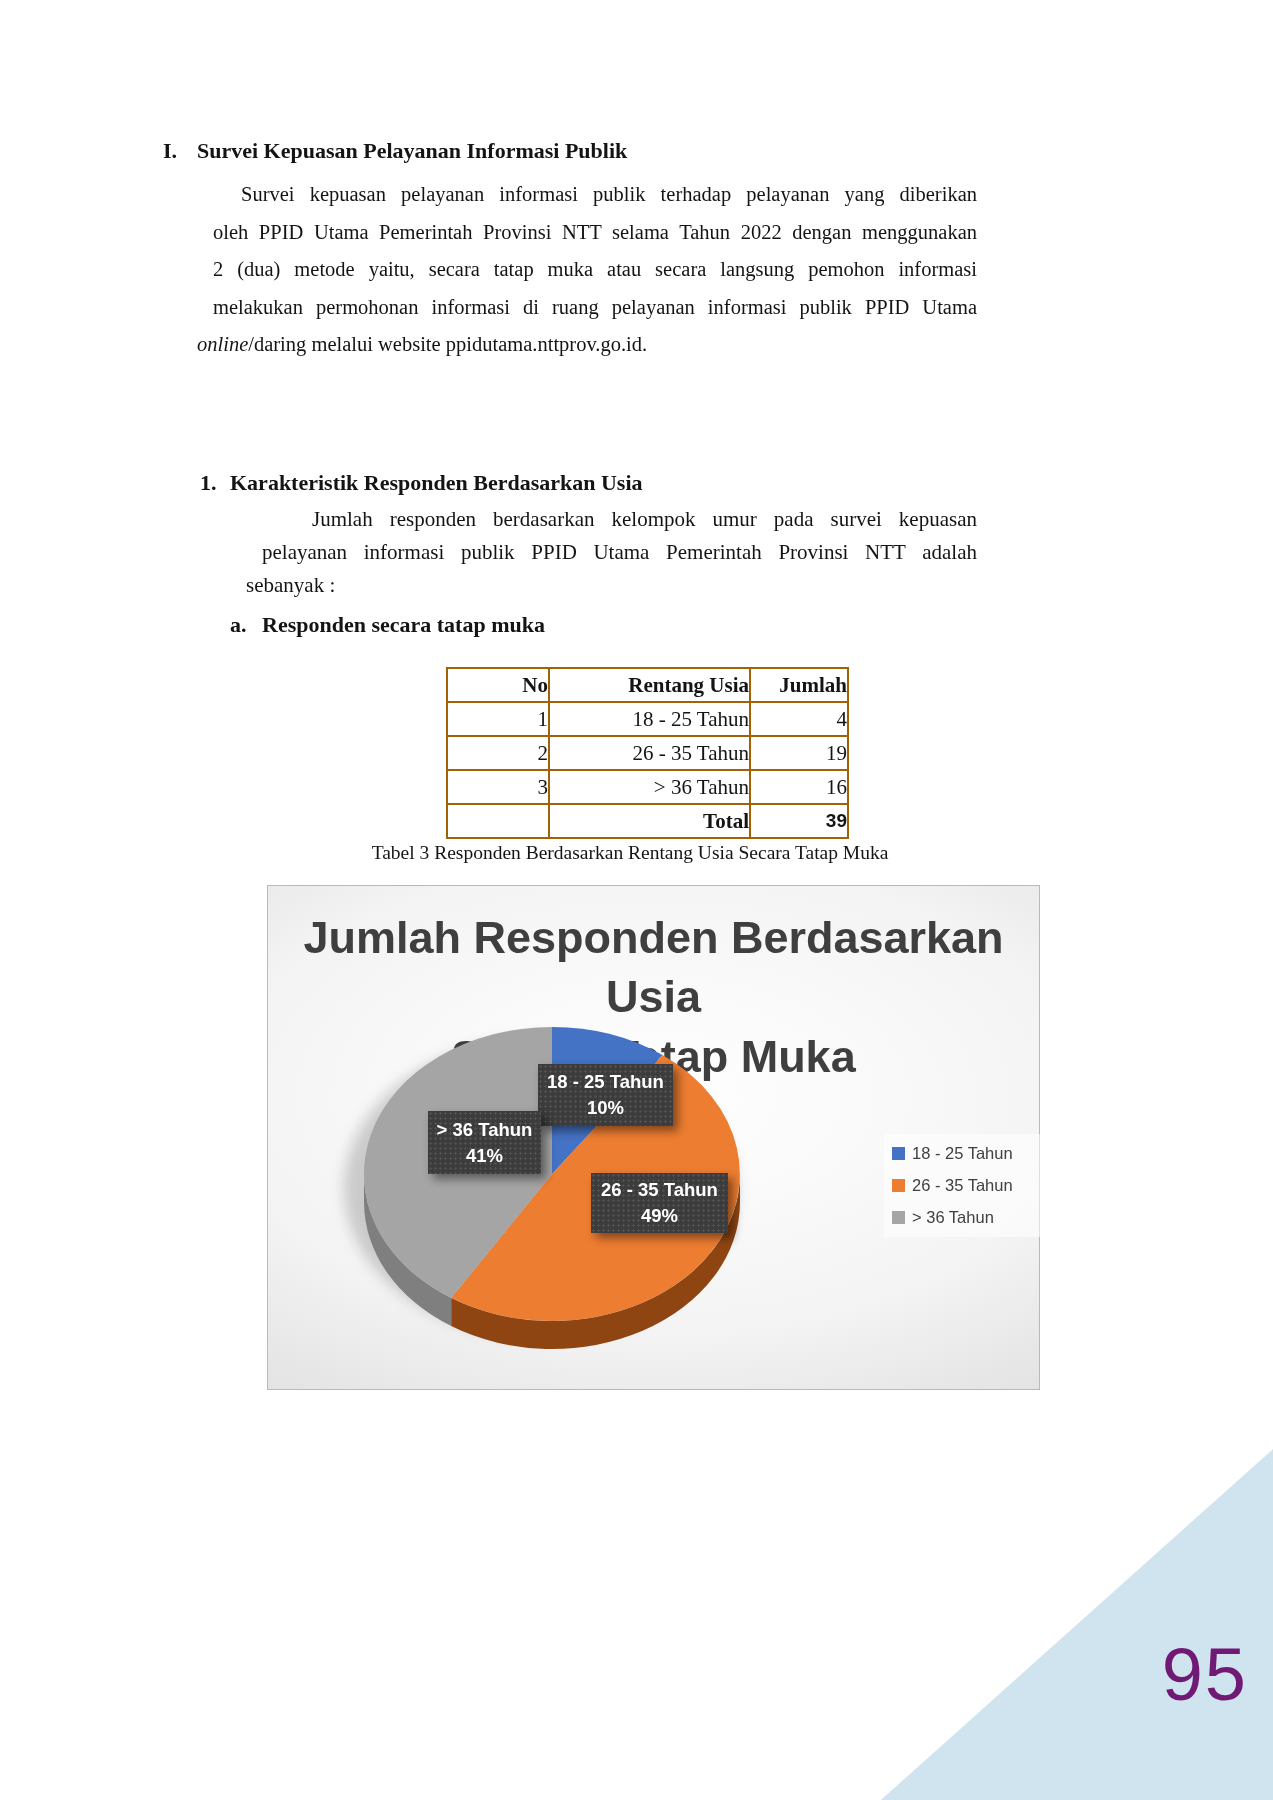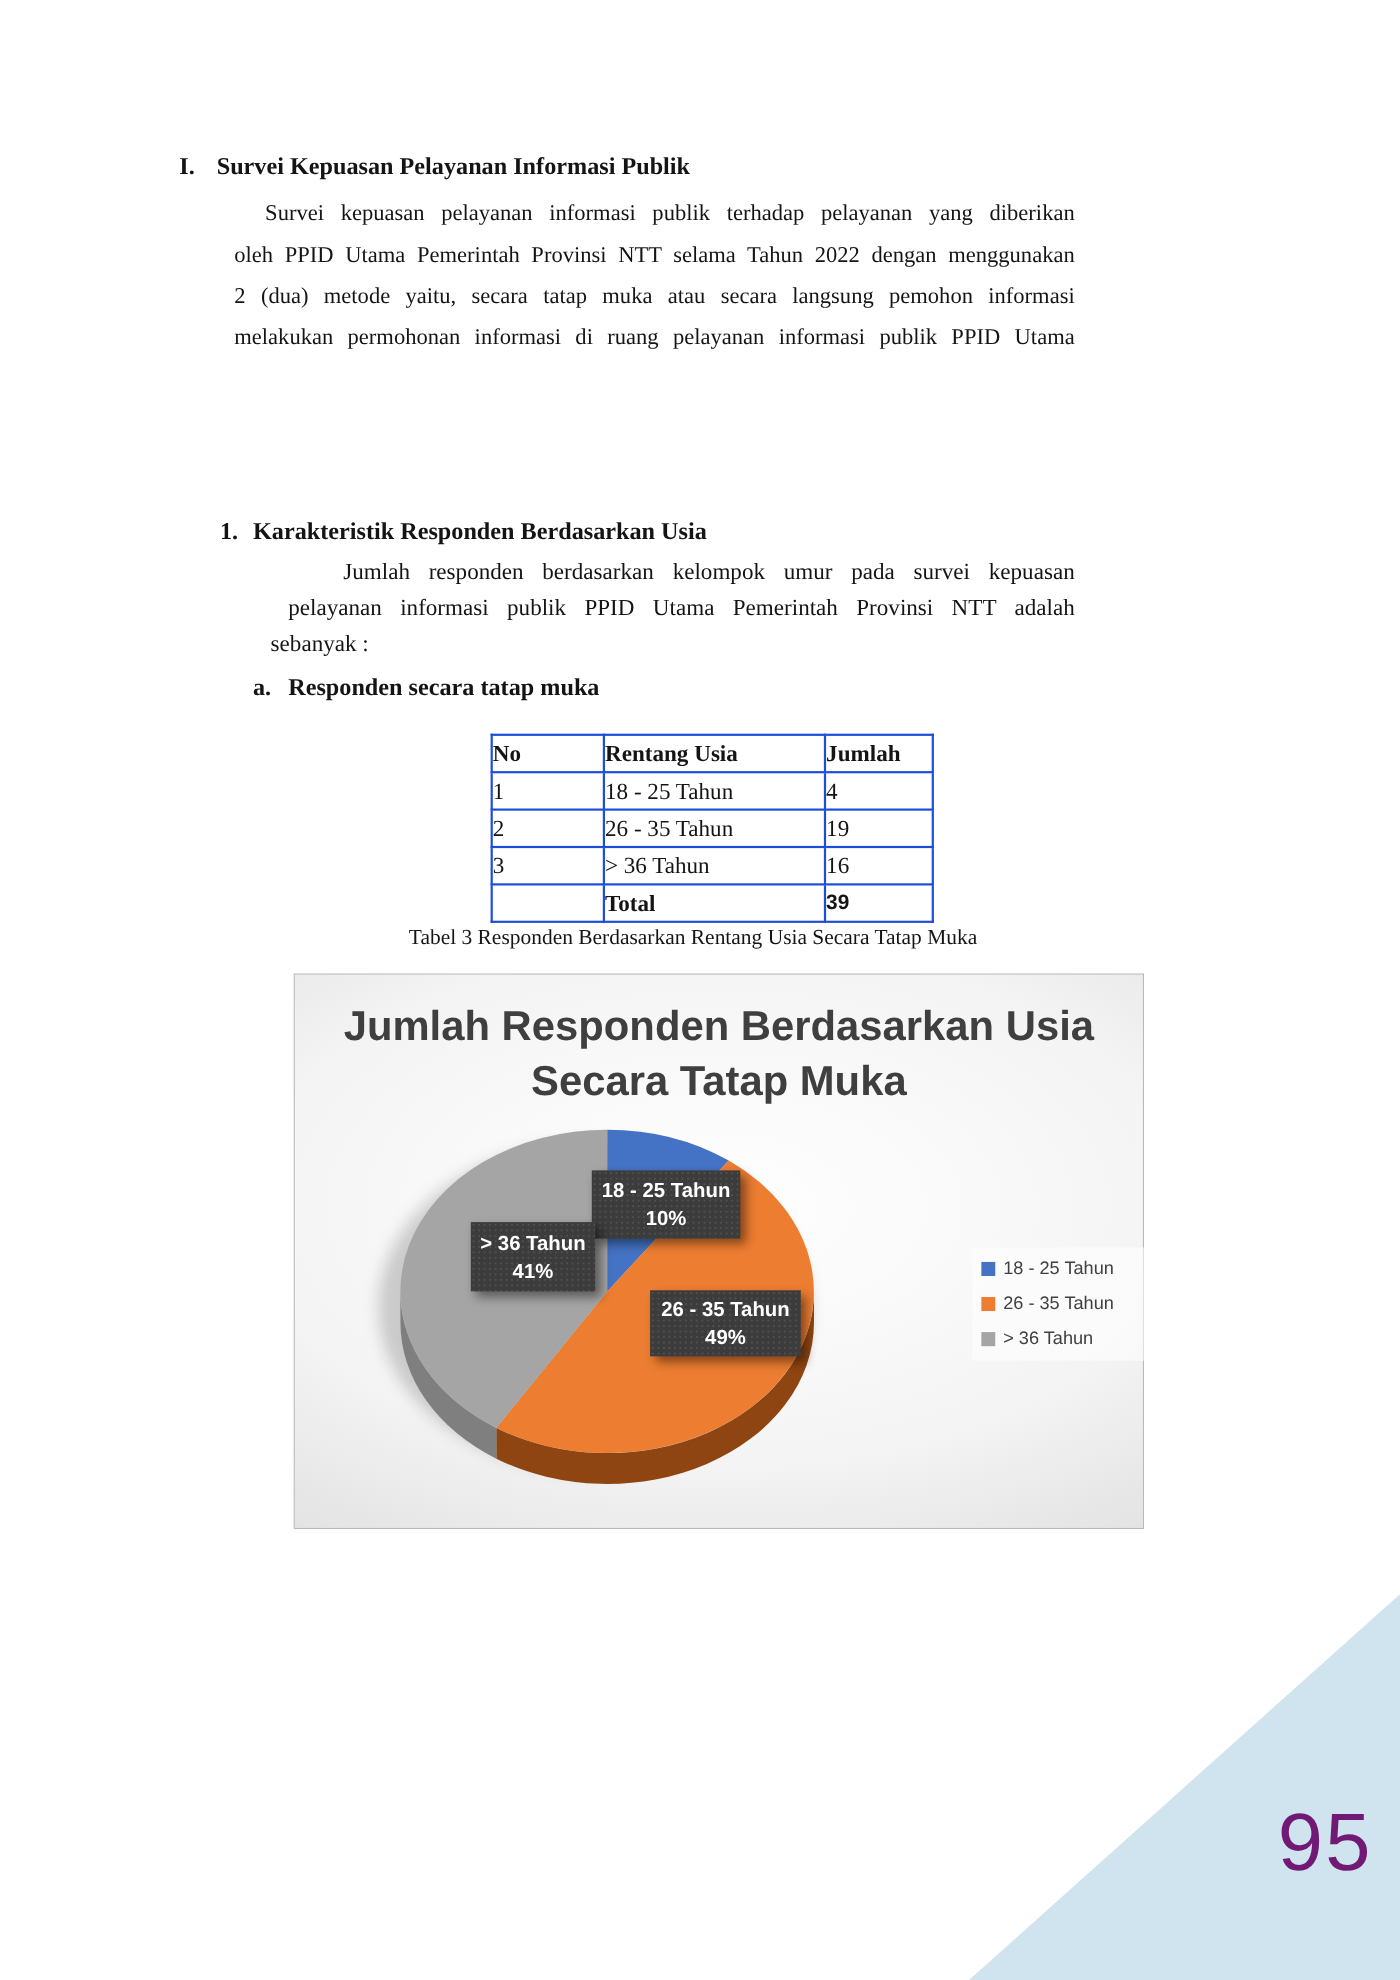--- a/index.html
+++ b/index.html
@@ -18,36 +18,36 @@
   .h2 .num{width:30px;}
   .para2{left:246px;top:503px;width:731px;font-size:21px;line-height:33px;}
   .ind2{text-indent:50px;}
   .h3{left:230px;top:612px;font-size:22px;font-weight:bold;display:flex;}
   .h3 .num{width:32px;}
   .it{font-style:italic;}
 
   
   .tblwrap{left:446px;top:667px;}
   table.t{border-collapse:collapse;font-size:21px;}
-  table.t td, table.t th{border:2px solid #1d4ed8;text-align:left;padding:0;height:32px;}
+  table.t td, table.t th{border:2px solid #a16207;text-align:right;padding:0;height:32px;}
   table.t th{font-weight:bold;}
   .c-no{width:100px;}
   .c-usia{width:199px;}
   .c-jml{width:96px;}
   td.nocell{border:none;}
   .totlbl{font-weight:bold;}
   .totval{font-weight:bold;font-family:"Liberation Sans",sans-serif;font-size:19px;}
   .caption{left:320px;top:842px;width:620px;text-align:center;font-size:19.5px;}
 
   
   .chart{left:267px;top:885px;width:771px;height:503px;border:1px solid #b9b9b9;
          background:radial-gradient(ellipse 130% 110% at 50% 42%, #ffffff 0%, #f4f4f4 42%, #dedede 72%, #bdbdbd 100%);
          font-family:"Liberation Sans",sans-serif;}
   .ctitle{position:absolute;left:0;top:22px;width:100%;text-align:center;
-          font-size:38px;font-weight:bold;color:#3f3f3f;line-height:1.32;}
+          font-size:45px;font-weight:bold;color:#3f3f3f;line-height:1.32;}
   .pielayer{position:absolute;left:0;top:0;}
   .callout{position:absolute;background-color:#3c3c3c;
            background-image:radial-gradient(rgba(255,255,255,0.10) 1px, transparent 1.3px);
            background-size:5px 5px;
            color:#fff;font-weight:bold;font-size:18.5px;line-height:1.4;
            display:flex;flex-direction:column;align-items:center;justify-content:center;
            box-shadow:5px 5px 9px rgba(0,0,0,0.45);}
   .cb1{left:270px;top:178px;width:135px;height:62px;}
   .cb2{left:160px;top:225px;width:113px;height:63px;}
   .cb3{left:323px;top:287px;width:137px;height:60px;}
@@ -69,20 +69,21 @@
 <div class="abs h1">
   <span class="num">I.</span>
   <span>Survei Kepuasan Pelayanan Informasi Publik</span>
 </div>
 
 <div class="abs para1">
   <div class="jline ind1">Survei kepuasan pelayanan informasi publik terhadap pelayanan yang diberikan</div>
   <div class="jline">oleh PPID Utama Pemerintah Provinsi NTT selama Tahun 2022 dengan menggunakan</div>
   <div class="jline">2 (dua) metode yaitu, secara tatap muka atau secara langsung pemohon informasi</div>
   <div class="jline">melakukan permohonan informasi di ruang pelayanan informasi publik PPID Utama</div>
+  <div class="jlast"><span class="it">online</span><span>/daring melalui website ppidutama.nttprov.go.id.</span></div>
 </div>
 
 <div class="abs h2">
   <span class="num">1.</span>
   <span>Karakteristik Responden Berdasarkan Usia</span>
 </div>
 
 <div class="abs para2">
   <div class="jline ind2">Jumlah responden berdasarkan kelompok umur pada survei kepuasan</div>
   <div class="jline">pelayanan informasi publik PPID Utama Pemerintah Provinsi NTT adalah</div>

